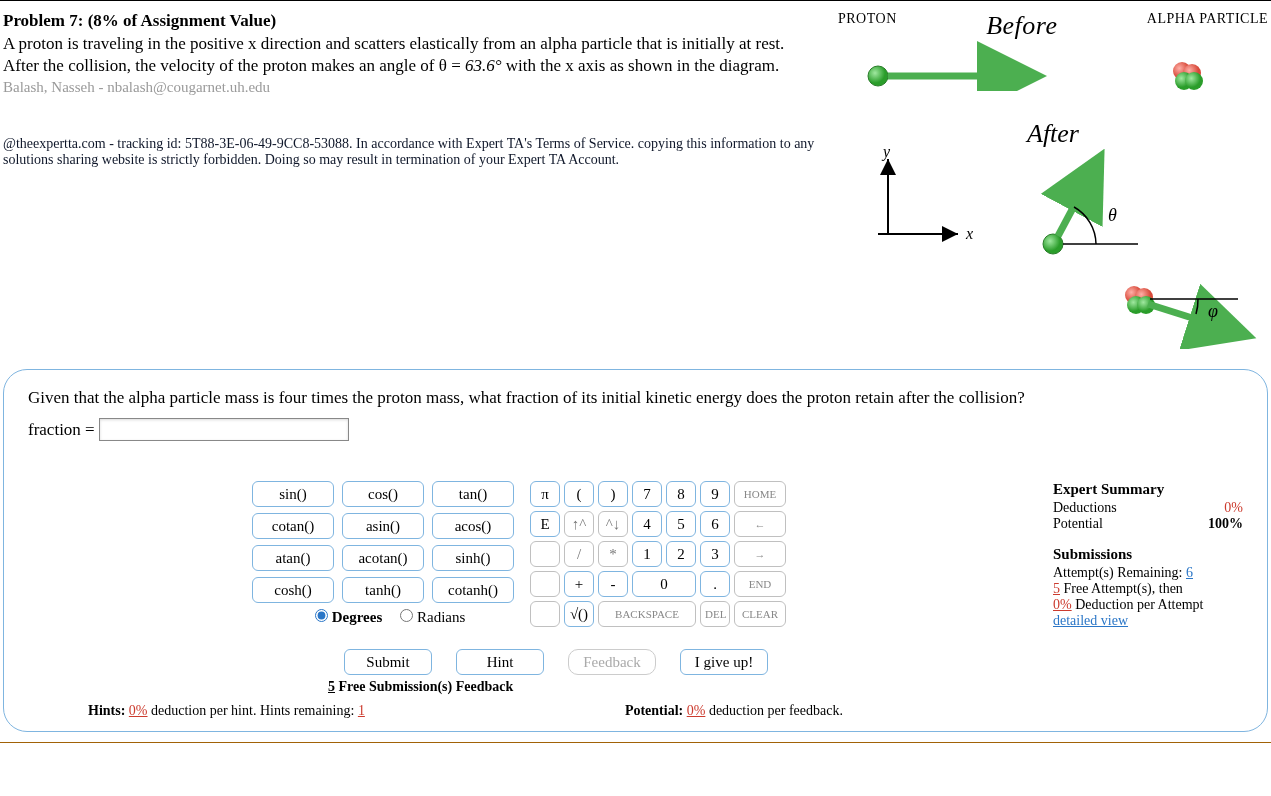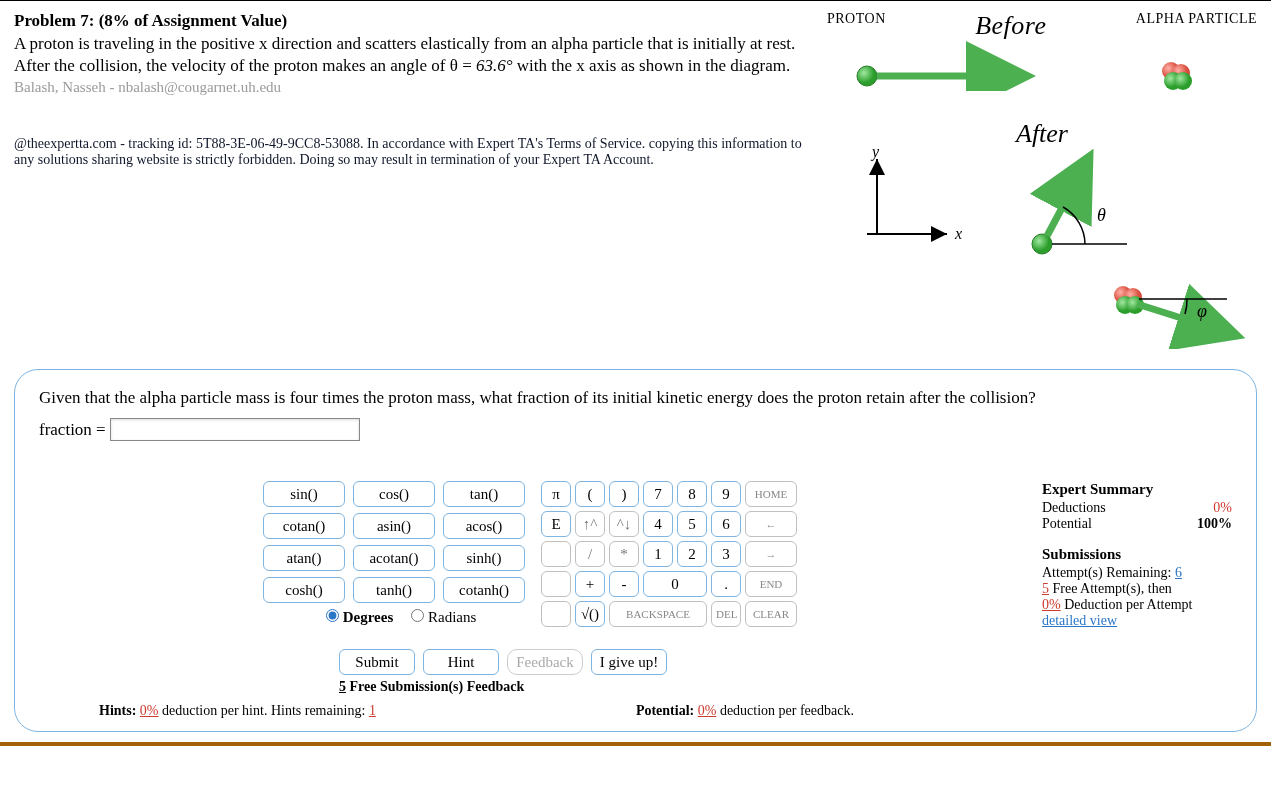--- a/index.html
+++ b/index.html
@@ -4,23 +4,23 @@
 <style>
   * { box-sizing: border-box; }
   body {
     margin: 0;
     font-family: Georgia, "Times New Roman", serif;
     font-size: 15px;
     color: #000;
     background: #fff;
   }
   .page {
-    padding: 10px 14px;
+    padding: 10px 3px;
     border-top: 1px solid #000;
-    border-bottom: 4px solid #a16207;
+    border-bottom: 1px solid #a16207;
   }
   .top { display: flex; gap: 20px; }
   .problem-text { flex: 1 1 60%; }
   .diagram-area { flex: 0 0 430px; position: relative; }
   .prob-title { font-weight: bold; font-size: 17px; }
   .prob-body { font-size: 17px; line-height: 1.3; margin-top: 2px; }
   .theta-val { color: #000000; font-style: italic; }
   .student-line { color: #9a9a9a; font-size: 15px; margin-top: 2px; }
   .tracking { color: #0f172a; font-size: 14px; margin-top: 40px; max-width: 820px; }
   .dia-row1 { display: flex; justify-content: space-between; align-items: flex-start; font-size: 14px; letter-spacing: 0.5px; }
@@ -56,21 +56,21 @@
     font-size: 15px;
     padding: 2px 4px;
     text-align: center;
     cursor: pointer;
     font-family: Georgia, serif;
   }
   .btn.func { width: 82px; height: 26px; }
   .btn.num { width: 30px; height: 26px; color: #777; border-color: #c0c0c0; }
   .btn.numk { width: 30px; height: 26px; }
   .btn.wide { width: 52px; height: 26px; font-size: 11px; color: #888; border-color: #c0c0c0; }
-  .btn.act { width: 76px; height: 26px; }
+  .btn.act { width: 88px; height: 26px; margin-left: 16px; }
   .btn.act.dim { color: #aaa; border-color: #ccc; border-radius: 10px; }
   .mode-row { text-align: center; font-size: 15px; margin-top: 2px; }
   .mode-row input { margin: 0 4px 0 14px; accent-color: #2a76c7; }
   .numpad { display: inline-block; vertical-align: top; }
   .numpad .row { display: flex; gap: 4px; margin-bottom: 4px; }
   .grade-block h4 { margin: 0 0 2px 0; font-size: 15px; font-weight: bold; }
   .grade-block .row { display: flex; justify-content: space-between; }
   .grade-block .sub { margin-top: 14px; }
   .link { color: #2a76c7; }
   .red { color: #cc3b2e; }

